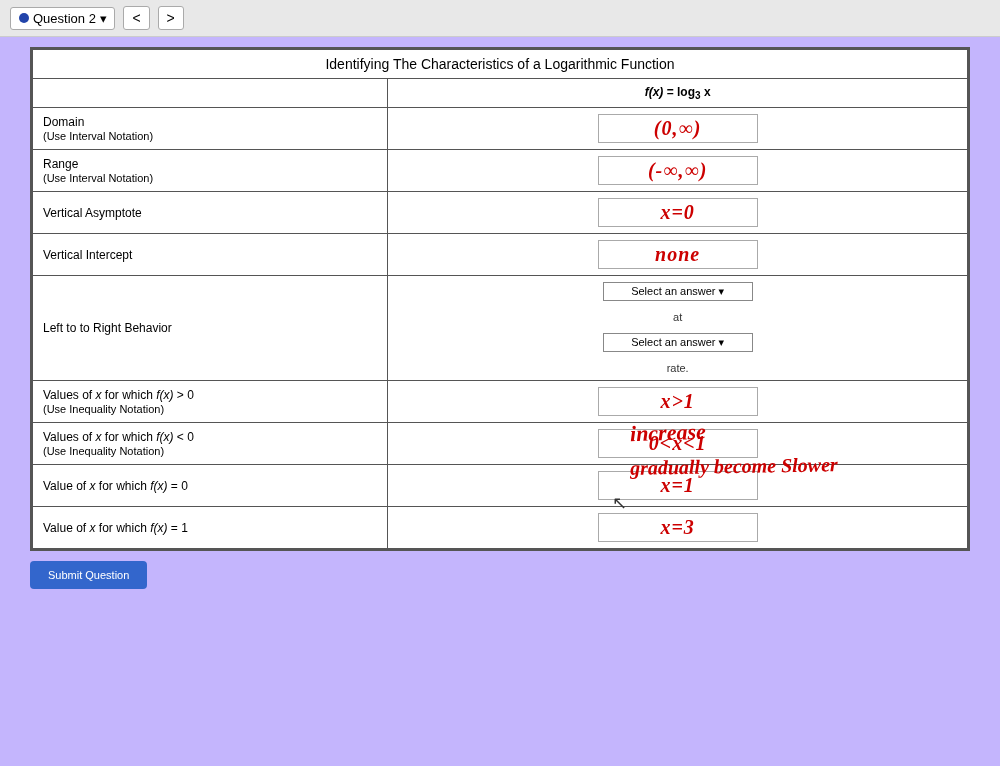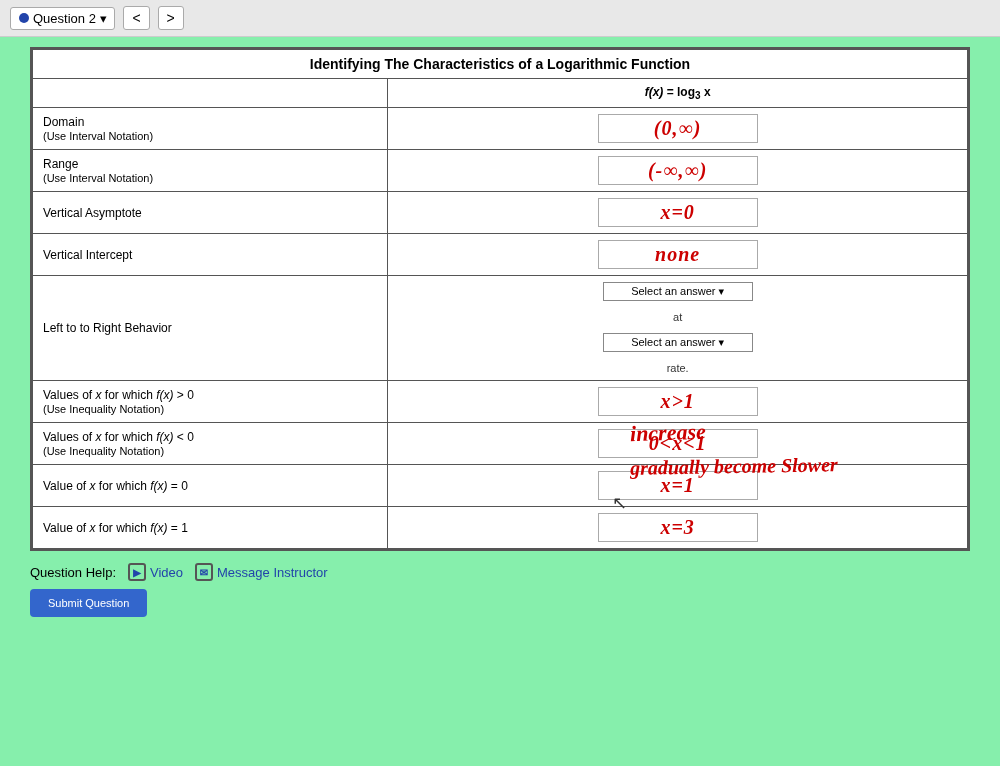--- a/index.html
+++ b/index.html
@@ -32,21 +32,21 @@
       display: flex;
       align-items: center;
       justify-content: center;
       transform: rotate(-20deg);
       letter-spacing: 2px;
     }
 
     .page-container {
       position: relative;
       z-index: 1;
-      background: #86efac;
+      background: #c4b5fd;
       min-height: 766px;
       padding-bottom: 20px;
     }
 
     
     .top-bar {
       background: #e8e8e8;
       padding: 6px 10px;
       display: flex;
       align-items: center;
@@ -98,21 +98,21 @@
     }
 
     .log-table th, .log-table td {
       border: 1px solid #555;
       padding: 6px 10px;
       vertical-align: middle;
     }
 
     .table-title {
       text-align: center;
-      font-weight: bold;
+      font-weight: normal;
       font-size: 14px;
       padding: 8px;
       border-bottom: 1px solid #555;
     }
 
     .table-subtitle {
       font-style: italic;
       font-size: 13px;
       padding: 6px 10px;
       border-bottom: 1px solid #555;
@@ -427,28 +427,17 @@
   </div>
 
   
   <div class="annotation-increase">increase</div>
   <div class="annotation-gradually">gradually become Slower</div>
 
   
   <div class="cursor-indicator">↖</div>
 
   
-  <div class="question-help">
-    <span>Question Help:</span>
-    <a class="help-link" href="#">
-      <span class="help-icon">▶</span>
-      <span>Video</span>
-    </a>
-    <a class="help-link" href="#">
-      <span class="help-icon">✉</span>
-      <span>Message Instructor</span>
-    </a>
-  </div>
 
   
   <button class="submit-btn">Submit Question</button>
 
 </div>
 
 </body></html>

